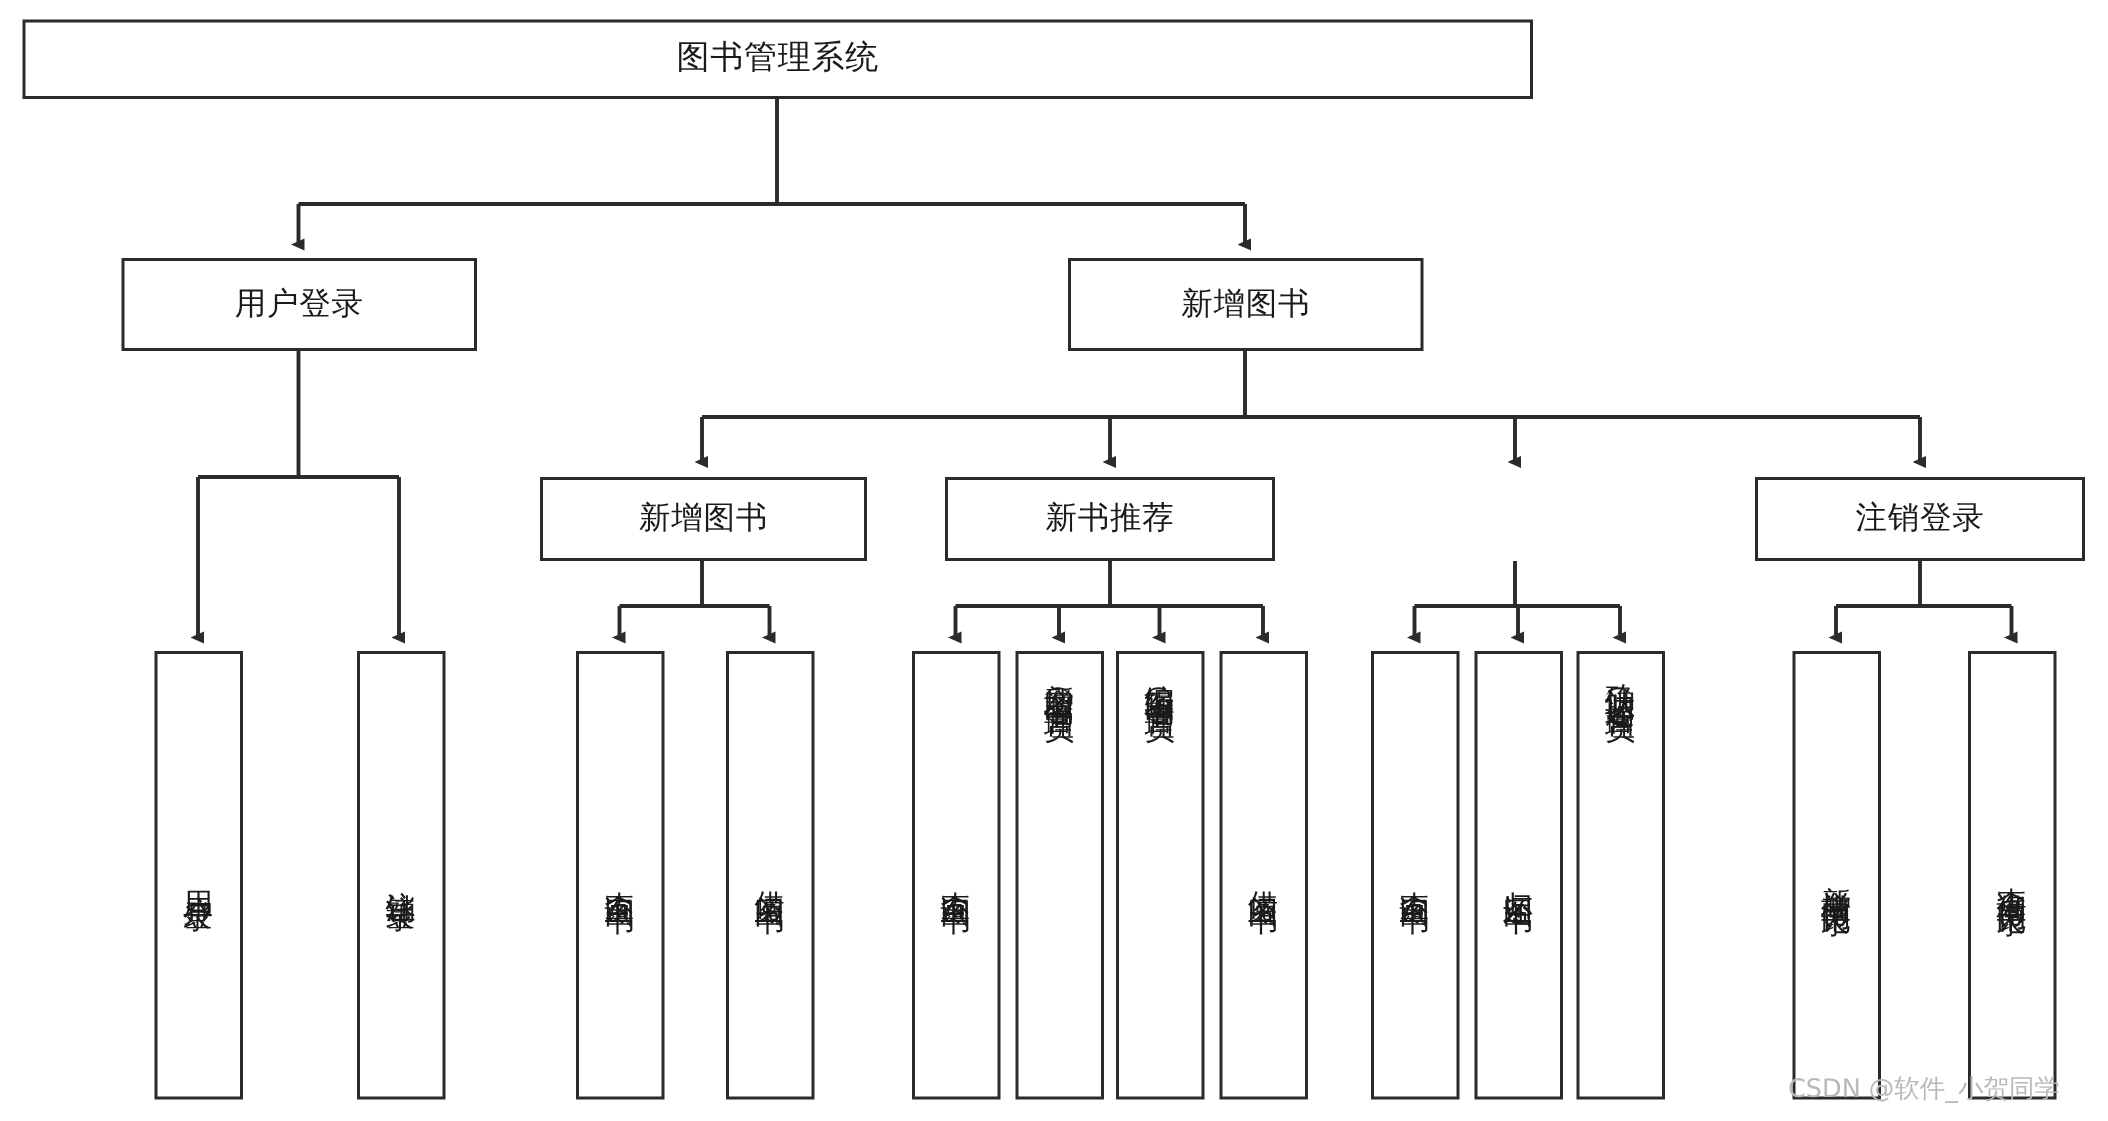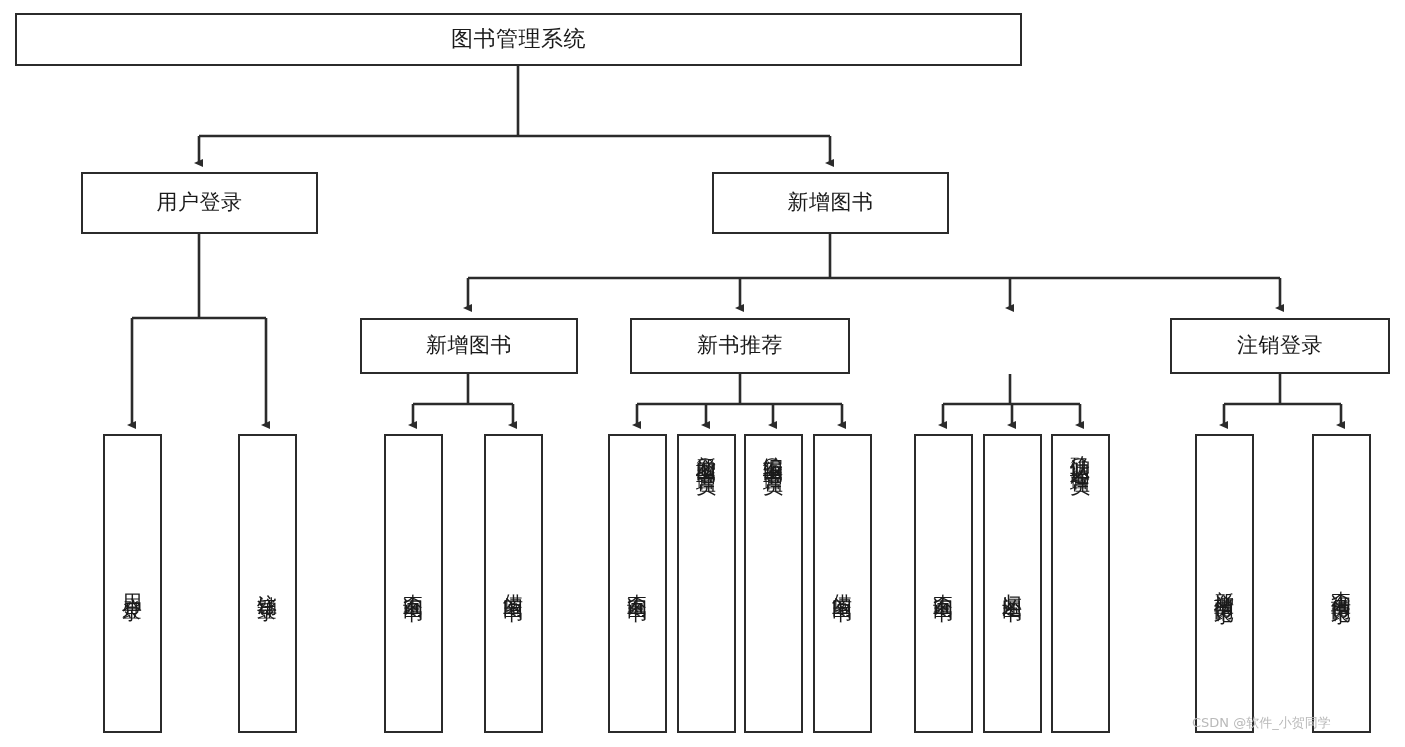--- a/index.html
+++ b/index.html
@@ -67,21 +67,21 @@
     display: block;
   }
   .node.leaf.centered {
     align-items: center;
     padding-top: 0;
   }
   .watermark {
     position: absolute;
     left: 1192px;
     top: 714px;
-    font-size: 13px;
+    font-size: 17px;
     color: #b9b9b9;
     font-family: "DejaVu Sans", "Liberation Sans", sans-serif;
     white-space: nowrap;
     z-index: 5;
   }
 </style>
 </head>
 <body>
 
 <div id="canvas">

